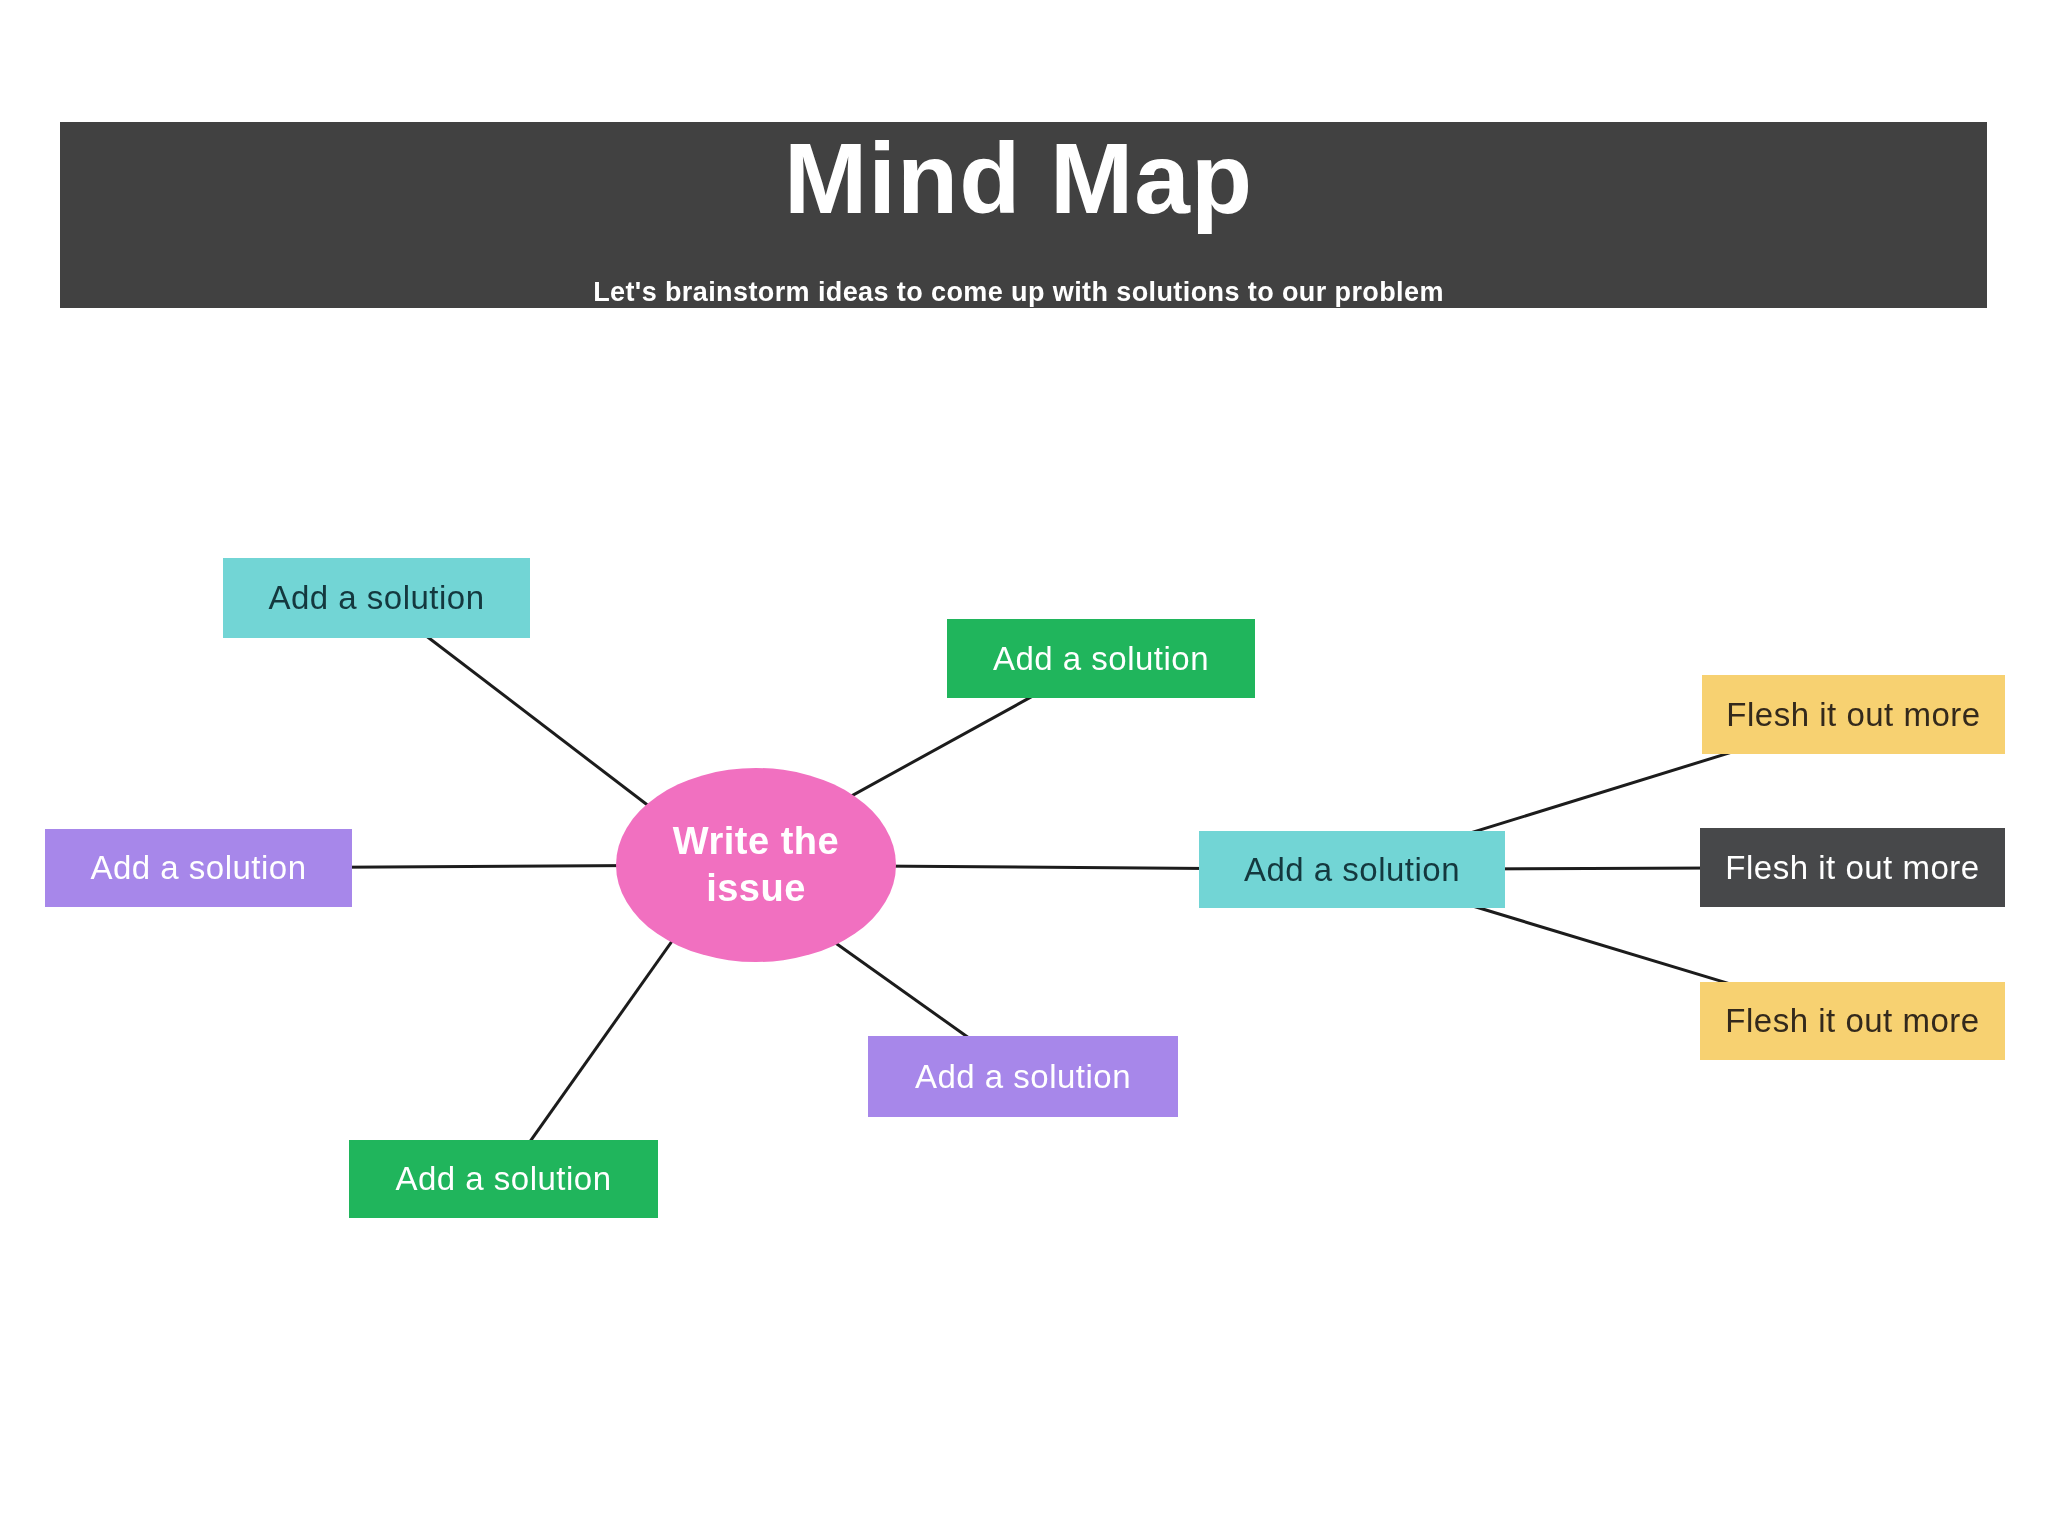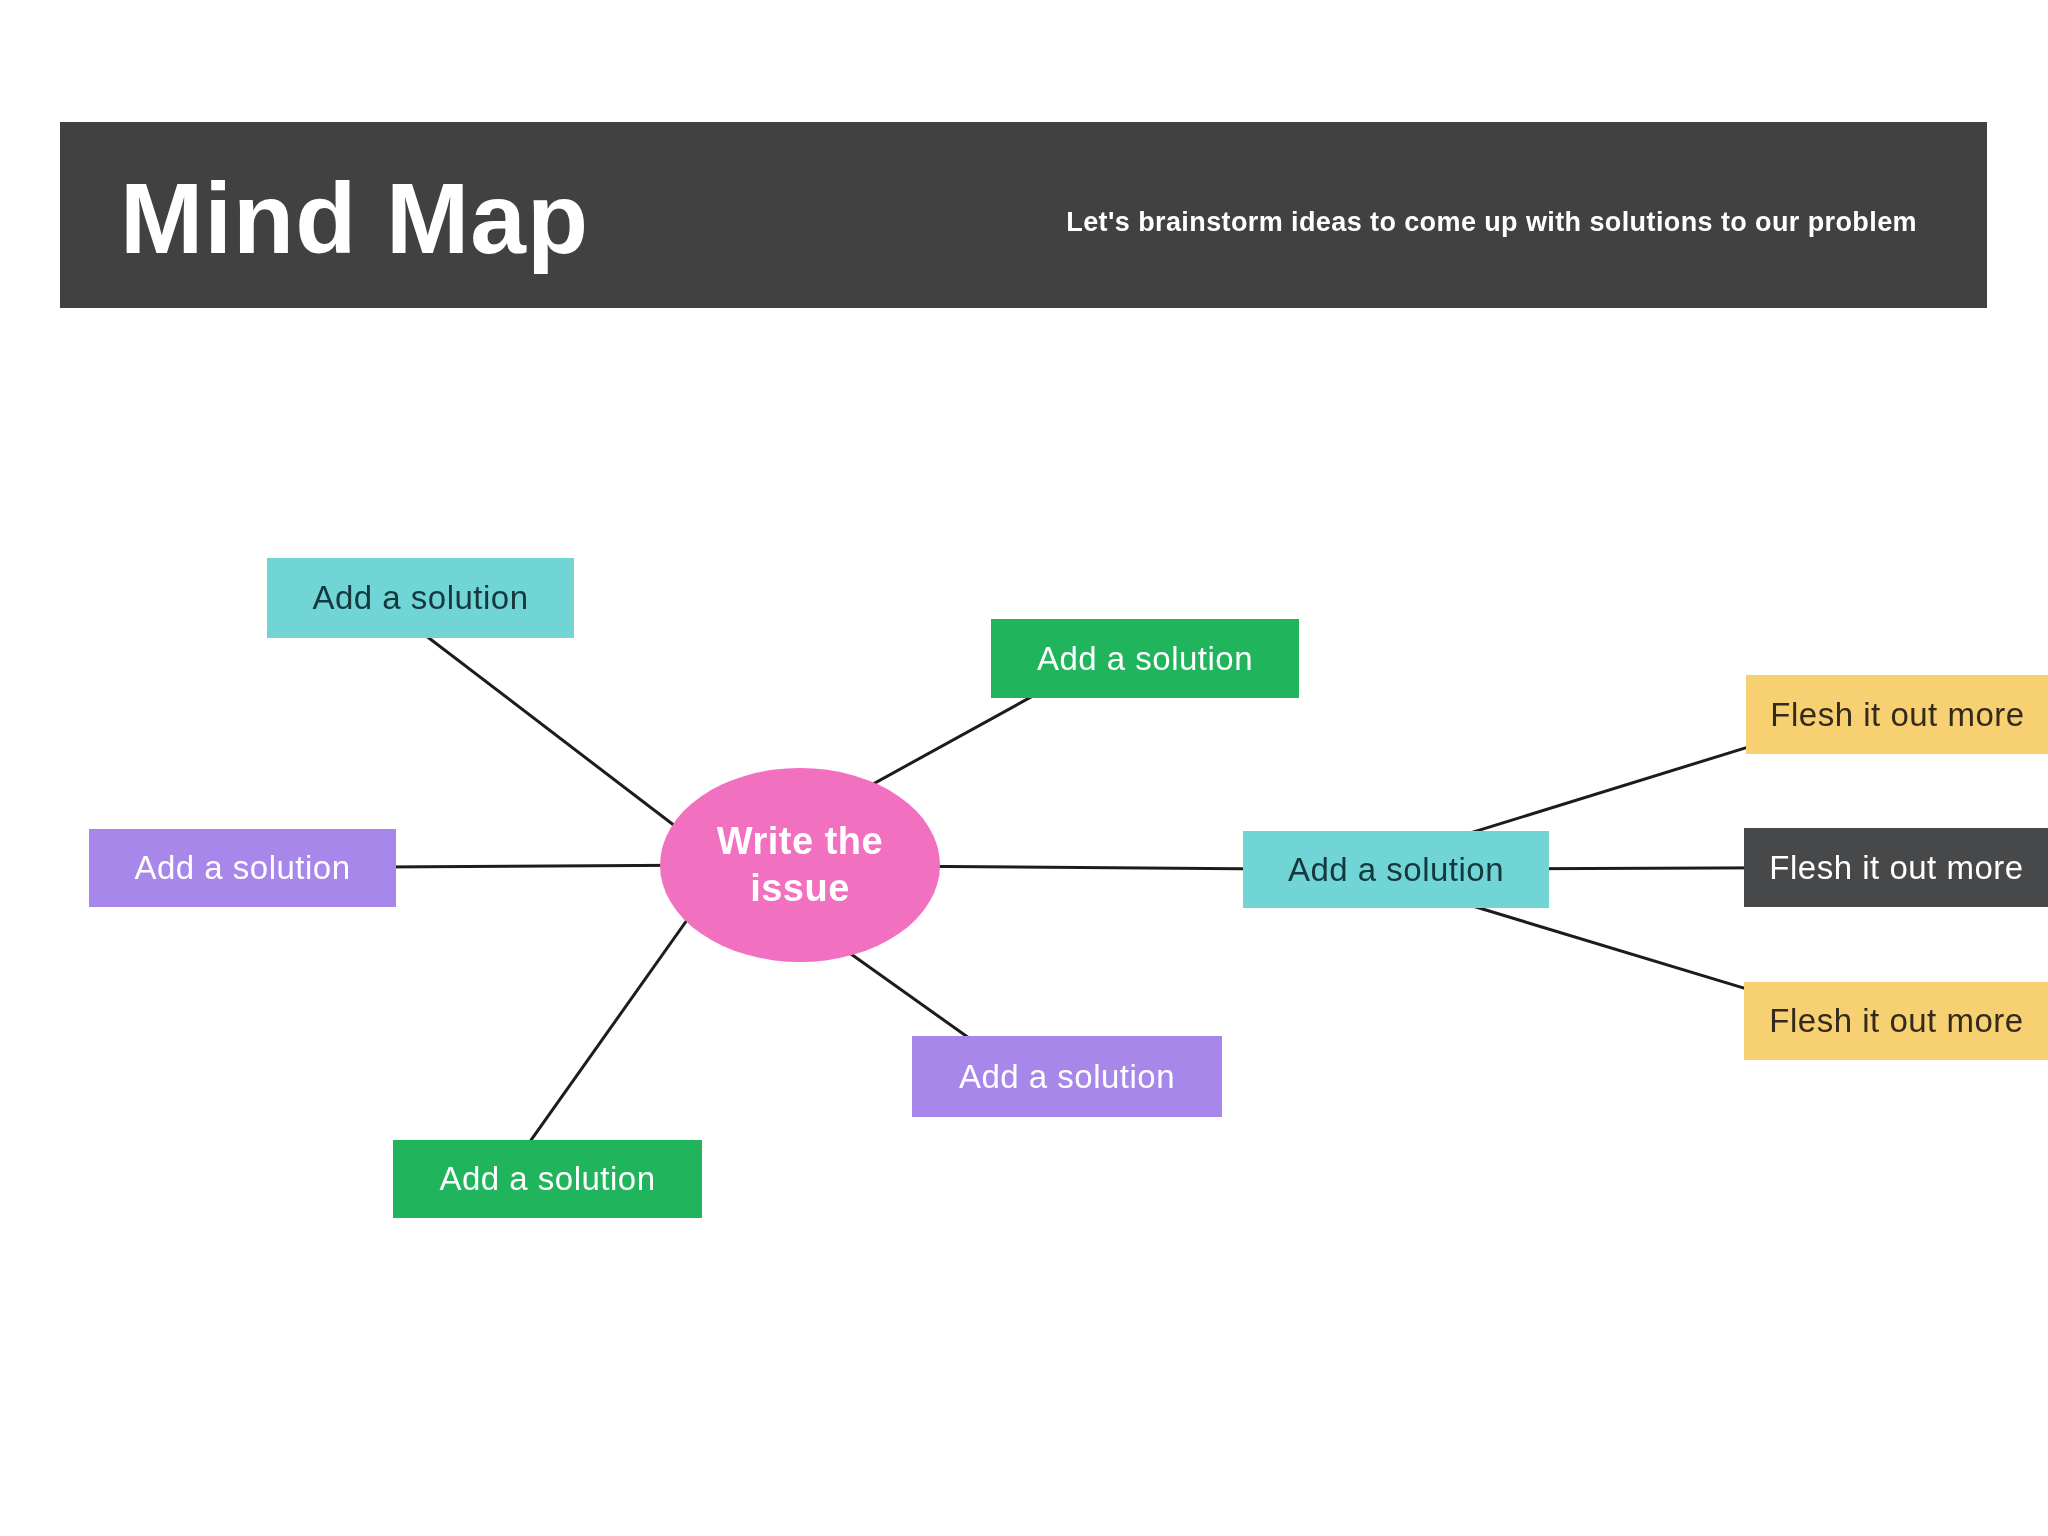--- a/index.html
+++ b/index.html
@@ -51,21 +51,20 @@
   }
   .node {
     position: absolute;
     z-index: 2;
     display: flex;
     align-items: center;
     justify-content: center;
     text-align: center;
     box-sizing: border-box;
     cursor: pointer;
-    margin-left: 44px;
   }
   .node.rect .node-label {
     font-size: 33px;
     letter-spacing: 0.5px;
   }
   .node.ellipse {
     border-radius: 50%;
   }
   .node.ellipse .node-label {
     font-size: 38px;
@@ -73,21 +72,21 @@
     letter-spacing: 0.5px;
     line-height: 1.25;
     max-width: 200px;
   }
 </style>
 </head>
 <body>
 
 <div class="canvas">
 
-  <div class="header-bar" style="background: rgb(65, 65, 65); color: rgb(255, 255, 255);">
+  <div class="header-bar" style="background: rgb(65, 65, 65); color: rgb(255, 255, 255); flex-direction: column;">
     <div class="header-title">Mind Map</div>
     <div class="header-subtitle">Let's brainstorm ideas to come up with solutions to our problem</div>
   </div>
 
   <svg id="edges-layer" width="2048" height="1536">
       <line x1="726" y1="865" x2="376.5" y2="598" stroke="#1c1c1c" stroke-width="3"></line>
       <line x1="726" y1="865" x2="1101" y2="658.5" stroke="#1c1c1c" stroke-width="3"></line>
       <line x1="726" y1="865" x2="198.5" y2="868" stroke="#1c1c1c" stroke-width="3"></line>
       <line x1="726" y1="865" x2="1352" y2="869.5" stroke="#1c1c1c" stroke-width="3"></line>
       <line x1="726" y1="865" x2="1023" y2="1076.5" stroke="#1c1c1c" stroke-width="3"></line>

